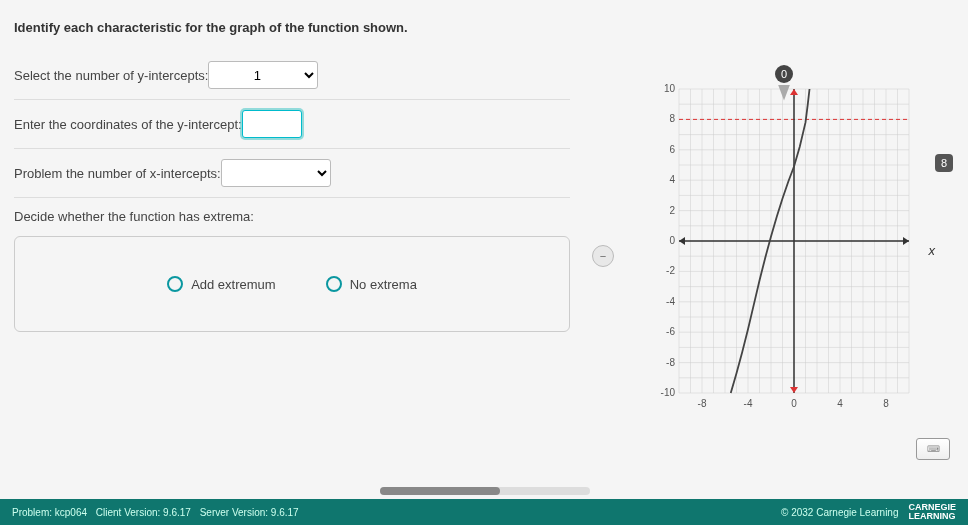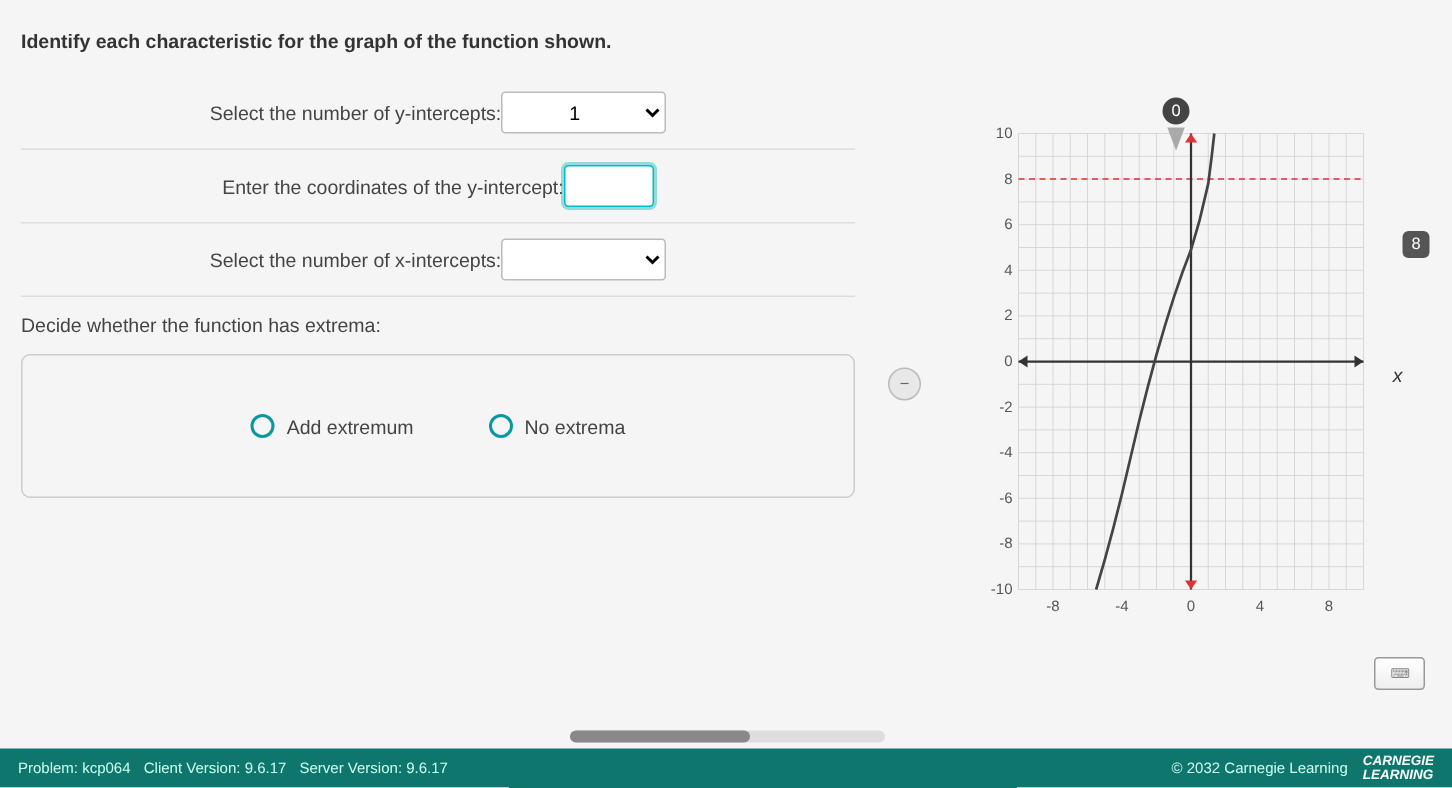--- a/index.html
+++ b/index.html
@@ -32,21 +32,21 @@
     }
     .prompt-title {
       font-weight: 600;
       margin-bottom: 16px;
       color: #333;
       font-size: 13px;
     }
     .q-row {
       display: flex;
       align-items: center;
-      justify-content: center;
+      justify-content: flex-start;
       padding: 10px 0;
       border-bottom: 1px solid #ddd;
     }
     .q-label { color: #444; font-size: 13px; }
     .sel, .inp {
       width: 110px;
       height: 28px;
       border: 1px solid #bbb;
       border-radius: 3px;
       font-size: 13px;
@@ -115,21 +115,21 @@
     }
     
     .footer {
       position:absolute; bottom:0; left:0; right:0;
       height:26px; background:#0f766e; color:#cfe;
       font-size:10px; display:flex; align-items:center;
       padding:0 12px; justify-content:space-between;
     }
     .footer-left span { margin-right:6px; }
     .footer-right { display:flex; gap:10px; align-items:center;}
-    .carnegie-logo { font-weight:700; font-size:9px; color:#fff; line-height:1;font-style:italic;}
+    .carnegie-logo { font-weight:700; font-size:9px; color:#fff; line-height:1;}
     .scrollbar-track{
       position:absolute; bottom:30px; left:380px; width:210px; height:8px;
       background:#ddd; border-radius:4px;
     }
     .scrollbar-thumb{
       position:absolute; left:0; width:120px; height:8px; background:#888; border-radius:4px;
     }
   </style>
 </head>
 <body>
@@ -145,21 +145,21 @@
         <option>1</option>
       </select>
     </div>
 
     <div class="q-row">
       <span class="q-label">Enter the coordinates of the y-intercept:</span>
       <input class="inp inp-active" style="width: 60px;" value="">
     </div>
 
     <div class="q-row">
-      <span class="q-label">Select the number of x-intercepts:</span>
+      <span class="q-label">Problem the number of x-intercepts:</span>
       <select class="sel">
         <option></option>
       </select>
     </div>
 
     <div style="padding:10px 0 0 0;">
       <span class="q-label">Decide whether the function has extrema:</span>
     </div>
 
     <div class="extrema-box">

